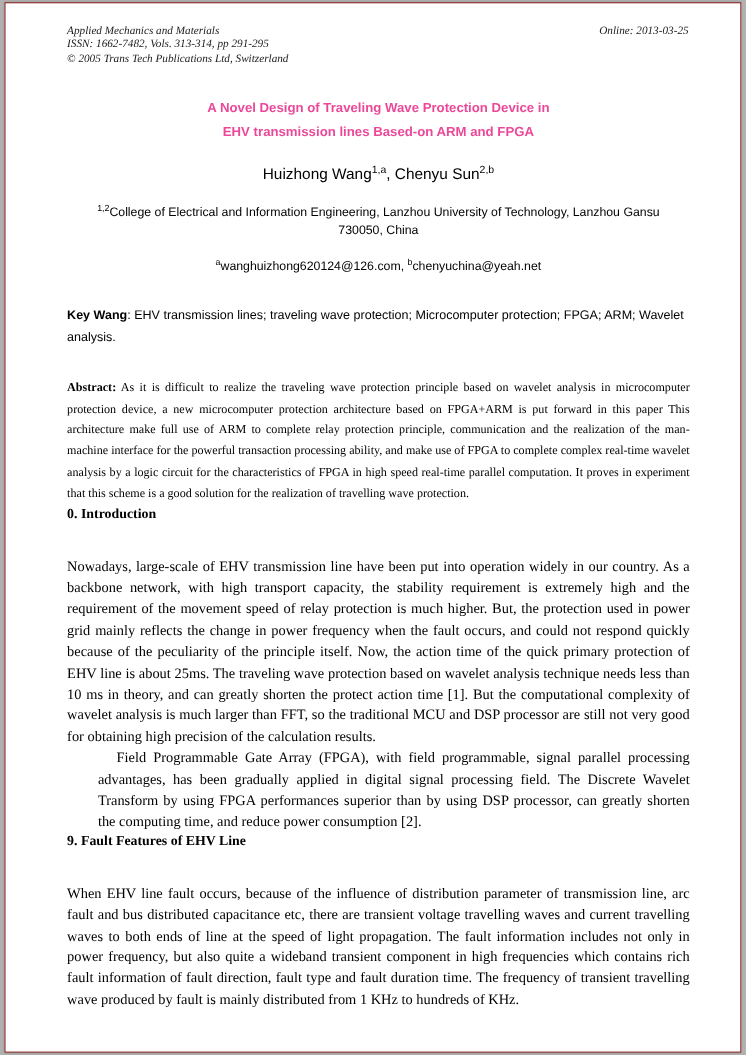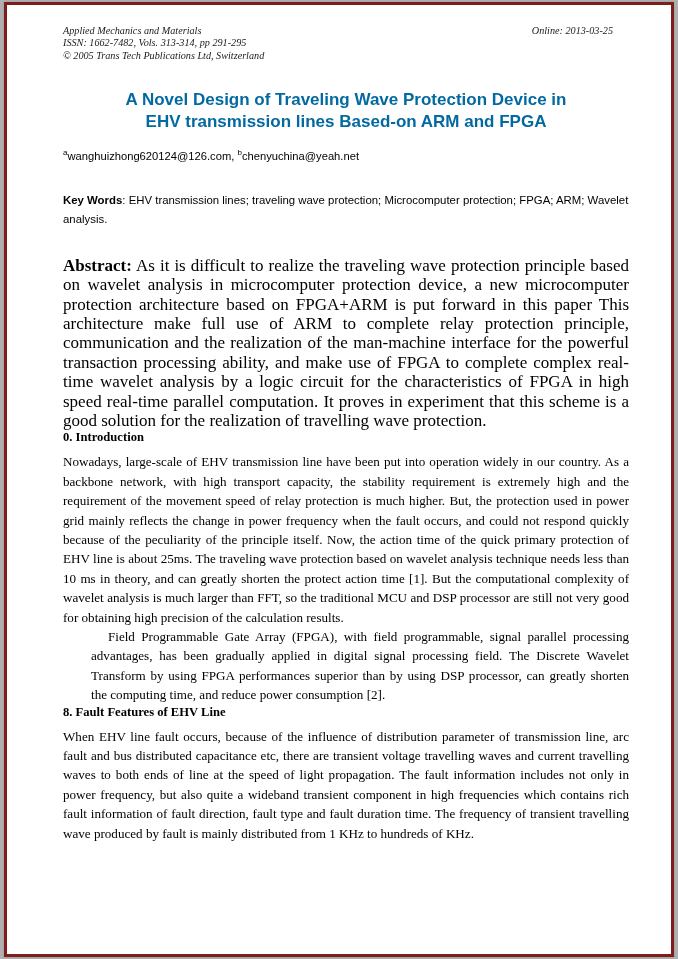--- a/index.html
+++ b/index.html
@@ -14,21 +14,21 @@
     font-family: "Liberation Serif", serif;
   }
   .page {
     position: absolute;
     left: 4px;
     top: 2px;
     width: 670px;
     height: 955px;
     background: #ffffff;
     box-sizing: border-box;
-    border: 3px solid #7f1d1d;
+    border: 1px solid #7f1d1d;
     box-shadow: 0 0 2px rgba(0,0,0,0.18);
     overflow: hidden;
   }
   .content {
     position: absolute;
     left: 56px;
     top: 20px;
     width: 566px;
   }
 
@@ -38,34 +38,34 @@
     font-style: italic;
     font-size: 10.2px;
     line-height: 12.4px;
     color: #1a1a1a;
     position: relative;
     min-height: 52px;
   }
   .journal-header .line { white-space: nowrap; }
   .online-date {
     position: absolute;
-    right: 16px;
+    right: 1px;
     top: 0;
     font-size: 10.2px;
     white-space: nowrap;
   }
 
   
   .title {
     font-family: "Liberation Sans", sans-serif;
     font-weight: bold;
-    font-size: 17px;
+    font-size: 12px;
     line-height: 22px;
     text-align: center;
-    color: #0369a1;
+    color: #ec4899;
     margin-top: 12px;
     padding: 0 22px;
   }
 
   
   .authors {
     font-family: "Liberation Sans", sans-serif;
     font-size: 14px;
     text-align: center;
     color: #000;
@@ -82,61 +82,61 @@
     color: #000;
     margin-top: 15px;
     padding: 0 14px;
   }
   .affiliation sup { font-size: 8px; vertical-align: super; }
 
   
   .emails {
     font-family: "Liberation Sans", sans-serif;
     font-size: 11.2px;
-    text-align: left;
+    text-align: center;
     color: #000;
     margin-top: 15px;
   }
   .emails sup { font-size: 8px; vertical-align: super; }
 
   
   .keywords {
     font-family: "Liberation Sans", sans-serif;
     font-size: 11.4px;
     line-height: 19.5px;
     text-align: left;
     color: #000;
     margin-top: 29px;
   }
   .keywords .kw-label { font-weight: bold; }
 
   
   .abstract {
-    font-size: 17px;
+    font-size: 11px;
     line-height: 19.4px;
     text-align: justify;
     color: #000;
     margin-top: 26px;
   }
   .abstract .ab-label { font-weight: bold; }
 
   
   .section-heading {
     font-size: 12.6px;
     font-weight: bold;
     color: #000;
   }
 
   
   .para {
     font-size: 13.1px;
     line-height: 19.4px;
     text-align: justify;
     color: #000;
-    margin-top: 7px;
+    margin-top: 30px;
   }
   .para.indent { text-indent: 17px; margin-top: 0; margin-left: 28px; }
 </style>
 </head>
 <body>
 
 <div class="page">
   <div class="content">
 
     <div class="journal-header">
@@ -144,29 +144,31 @@
       <div class="line">ISSN: 1662-7482, Vols. 313-314, pp 291-295</div>
       <div class="line">© 2005 Trans Tech Publications Ltd, Switzerland</div>
       <div class="online-date">Online: 2013-03-25</div>
     </div>
 
     <div class="title">
       <div>A Novel Design of Traveling Wave Protection Device in</div>
       <div>EHV transmission lines Based-on ARM and FPGA</div>
     </div>
 
+    <div class="authors"><span>Huizhong Wang</span><sup>1,a</sup><span>, </span><span>Chenyu Sun</span><sup>2,b</sup></div>
 
+    <div class="affiliation"><sup>1,2</sup><span>College of Electrical and Information Engineering, Lanzhou University of Technology, Lanzhou Gansu 730050, China</span></div>
 
     <div class="emails"><sup>a</sup><span>wanghuizhong620124@126.com,</span> <sup>b</sup><span>chenyuchina@yeah.net</span></div>
 
-    <div class="keywords"><span class="kw-label">Key Words</span><span>: EHV transmission lines; traveling wave protection; Microcomputer protection; FPGA; ARM; Wavelet analysis.</span></div>
+    <div class="keywords"><span class="kw-label">Key Wang</span><span>: EHV transmission lines; traveling wave protection; Microcomputer protection; FPGA; ARM; Wavelet analysis.</span></div>
 
     <div class="abstract"><span class="ab-label">Abstract:</span><span> As it is difficult to realize the traveling wave protection principle based on wavelet analysis in microcomputer protection device, a new microcomputer protection architecture based on FPGA+ARM is put forward in this paper This architecture make full use of ARM to complete relay protection principle, communication and the realization of the man-machine interface for the powerful transaction processing ability, and make use of FPGA to complete complex real-time wavelet analysis by a logic circuit for the characteristics of FPGA in high speed real-time parallel computation. It proves in experiment that this scheme is a good solution for the realization of travelling wave protection.</span></div>
 
     <div class="section-heading">0. Introduction</div>
     <div class="para">Nowadays, large-scale of EHV transmission line have been put into operation widely in our country. As a backbone network, with high transport capacity, the stability requirement is extremely high and the requirement of the movement speed of relay protection is much higher. But, the protection used in power grid mainly reflects the change in power frequency when the fault occurs, and could not respond quickly because of the peculiarity of the principle itself. Now, the action time of the quick primary protection of EHV line is about 25ms. The traveling wave protection based on wavelet analysis technique needs less than 10 ms in theory, and can greatly shorten the protect action time [1]. But the computational complexity of wavelet analysis is much larger than FFT, so the traditional MCU and DSP processor are still not very good for obtaining high precision of the calculation results.</div>
     <div class="para indent">Field Programmable Gate Array (FPGA), with field programmable, signal parallel processing advantages, has been gradually applied in digital signal processing field. The Discrete Wavelet Transform by using FPGA performances superior than by using DSP processor, can greatly shorten the computing time, and reduce power consumption [2].</div>
 
-    <div class="section-heading">8. Fault Features of EHV Line</div>
+    <div class="section-heading">9. Fault Features of EHV Line</div>
     <div class="para">When EHV line fault occurs, because of the influence of distribution parameter of transmission line, arc fault and bus distributed capacitance etc, there are transient voltage travelling waves and current travelling waves to both ends of line at the speed of light propagation. The fault information includes not only in power frequency, but also quite a wideband transient component in high frequencies which contains rich fault information of fault direction, fault type and fault duration time. The frequency of transient travelling wave produced by fault is mainly distributed from 1 KHz to hundreds of KHz.</div>
 
   </div>
 </div>
 
 </body></html>

